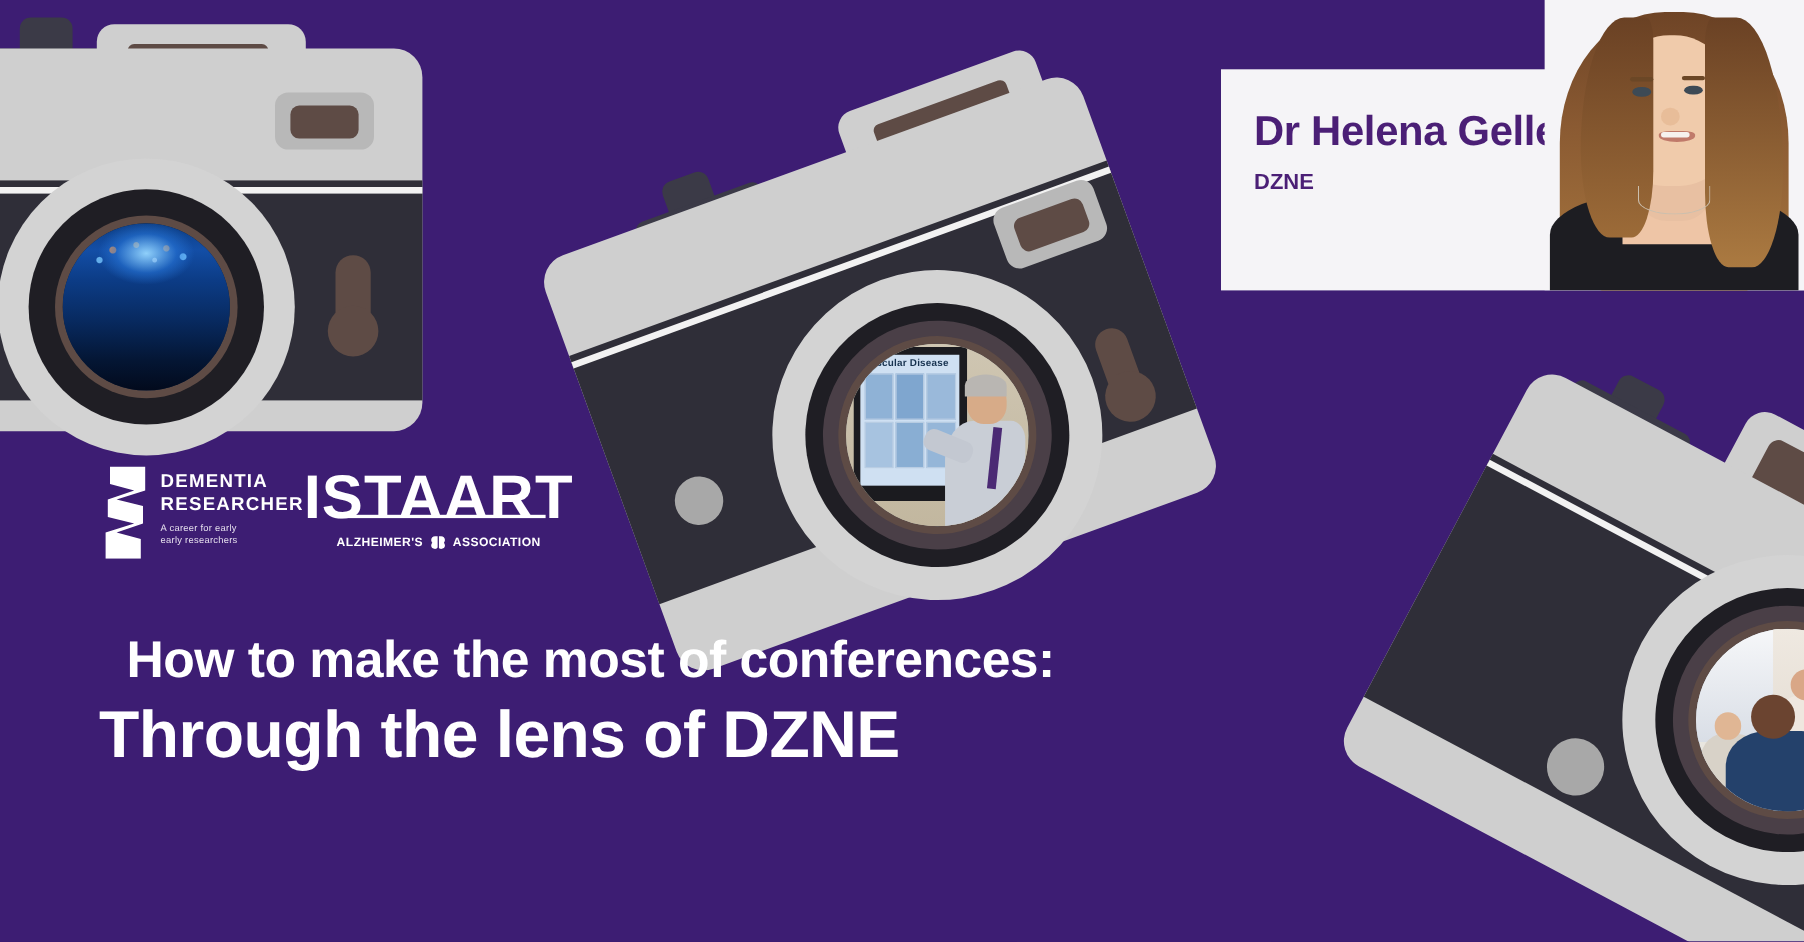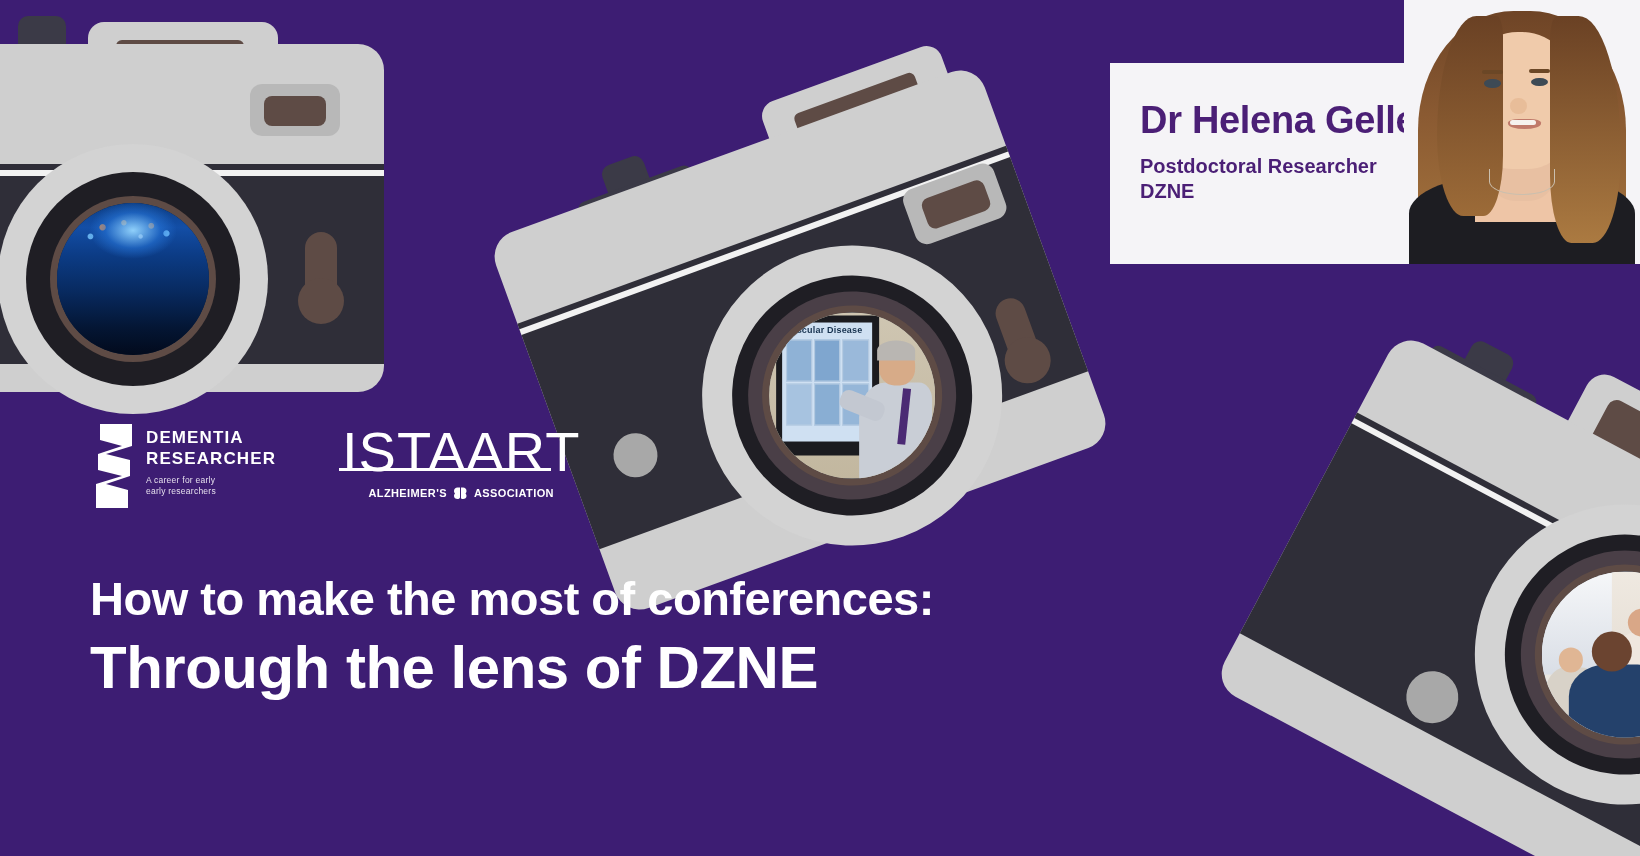--- a/index.html
+++ b/index.html
@@ -177,40 +177,40 @@
   
   .infocard {
     position:absolute; background:#f5f4f7; z-index:6;
   }
   .ic-inner { padding:26px 0 0 30px; }
   .ic-kicker { color:#4b1f76; font-size:27px; font-weight:bold; letter-spacing:.2px; }
   .ic-name { color:#4b1f76; font-size:38px; font-weight:bold; margin-top:10px; letter-spacing:-.3px; }
   .ic-role { color:#4b1f76; font-size:20px; font-weight:bold; margin-top:12px; line-height:1.25; }
 
   
-  .logos { position:absolute; z-index:5; display:flex; align-items:flex-end; gap:66px; }
+  .logos { position:absolute; z-index:5; display:flex; align-items:flex-end; }
   .logo-dr { display:flex; align-items:center; gap:10px; }
   .dr-mark { width:44px; height:78px; position:relative; }
   .dr-mark svg { display:block; }
   .dr-txt { color:#ffffff; }
   .dr-l1 { font-size:17px; font-weight:bold; letter-spacing:1.1px; line-height:1.22; }
   .dr-l2 { font-size:17px; font-weight:bold; letter-spacing:1.1px; line-height:1.22; }
   .dr-sub { font-size:8.5px; line-height:1.35; letter-spacing:.25px; margin-top:5px; color:#e6e0ee; }
 
   .logo-istaart { display:flex; flex-direction:column; align-items:center; }
   .ist-word { position:relative; color:#ffffff; font-size:56px; letter-spacing:1px;
-              font-weight:400; line-height:1; font-family:"Liberation Sans", sans-serif; }
+              font-weight:700; line-height:1; font-family:"Liberation Sans", sans-serif; }
   .ist-strike { position:absolute; left:50.5%; right:6%; top:56%; height:3px; background:#fff; }
   .ist-sub { display:flex; align-items:center; gap:5px; margin-top:6px; }
   .ist-sub span { color:#fff; font-size:11px; font-weight:bold; letter-spacing:.4px; }
   .ist-brain { width:17px; height:14px; }
 
   
   .headline { position:absolute; z-index:5; color:#ffffff; }
-  .hl-1 { font-size:47px; font-weight:bold; letter-spacing:-.5px; line-height:1.05; }
+  .hl-1 { font-size:47px; font-weight:bold; letter-spacing:-.5px; line-height:1.05;margin-left:25px; }
   .hl-2 { font-size:60px; font-weight:bold; letter-spacing:-.5px; line-height:1.1; margin-top:12px; }
 </style>
 </head>
 <body style="background: rgb(61, 29, 115);">
 
 <div class="stage" style="background: rgb(61, 29, 115);">
 
   <div class="camera" id="camL" style="left:-62px; top:44px; width:446px; height:348px;">
     <div class="cam-topknob" style="left:80px; top:-28px; width:48px; height:30px;"></div>
     <div class="cam-topknob2" style="left:40px; top:0px; width:130px; height:40px; border-radius:8px 8px 0 0;"></div>
@@ -328,21 +328,20 @@
     <div class="pt-nose"></div>
     <div class="pt-mouth"></div>
     <div class="pt-teeth"></div>
     <div class="pt-necklace"></div>
   </div>
 
   <div class="infocard" style="left:1110px; top:63px; width:530px; height:201px;">
     <div class="ic-inner">
       <div class="ic-name">Dr Helena Gellersen</div>
       <div class="ic-role">
-        <div>Postdoctoral Researcher</div>
         <div>DZNE</div>
       </div>
     </div>
   </div>
 
   <div class="logos" style="left:92px; top:424px;">
 
     <div class="logo-dr">
       <div class="dr-mark">
         <svg width="44" height="84" viewBox="0 0 44 84" xmlns="http://www.w3.org/2000/svg">

